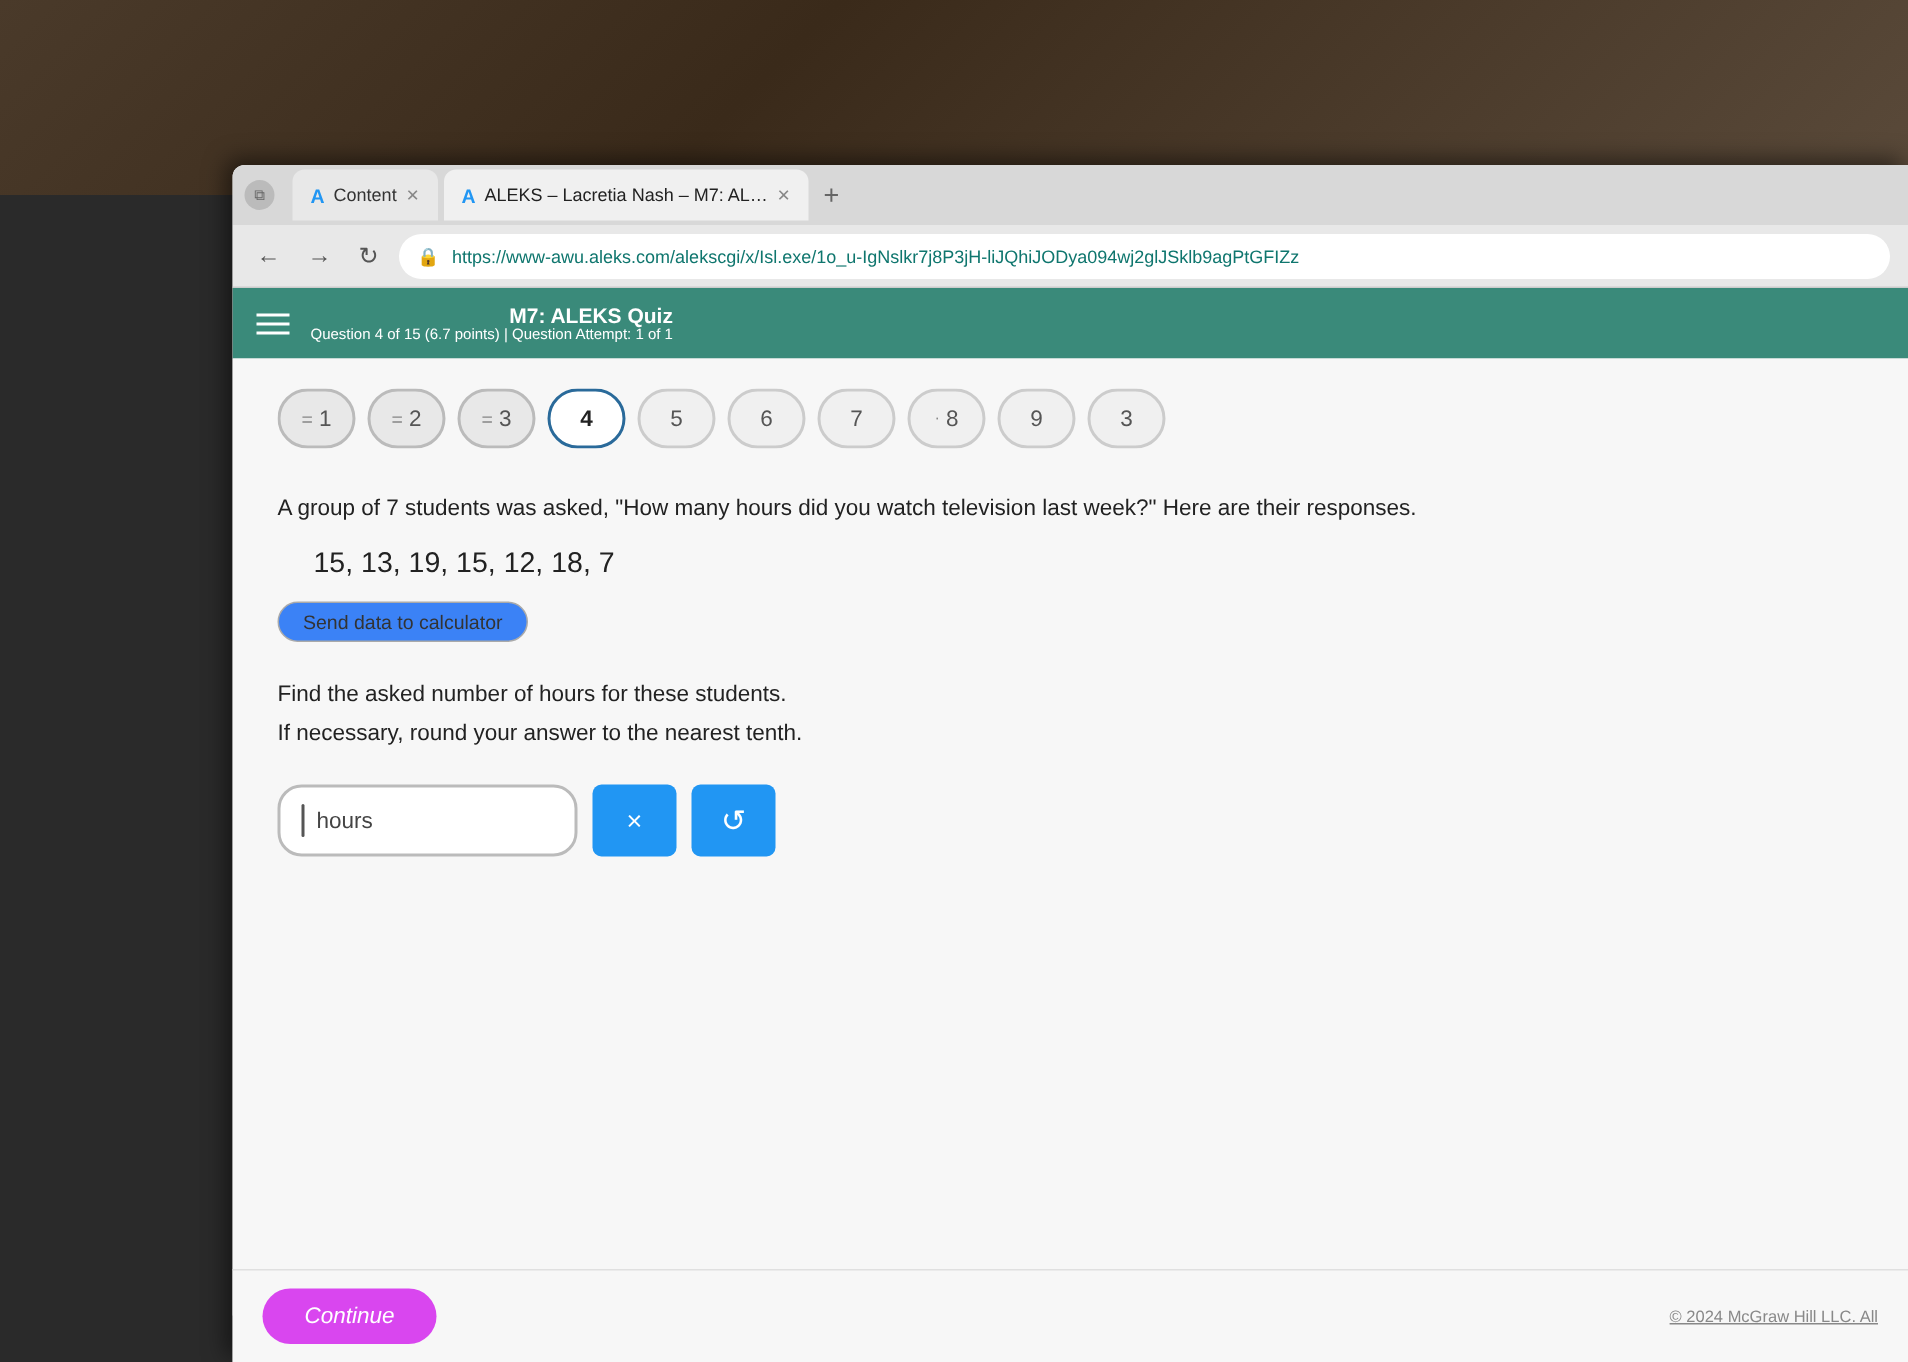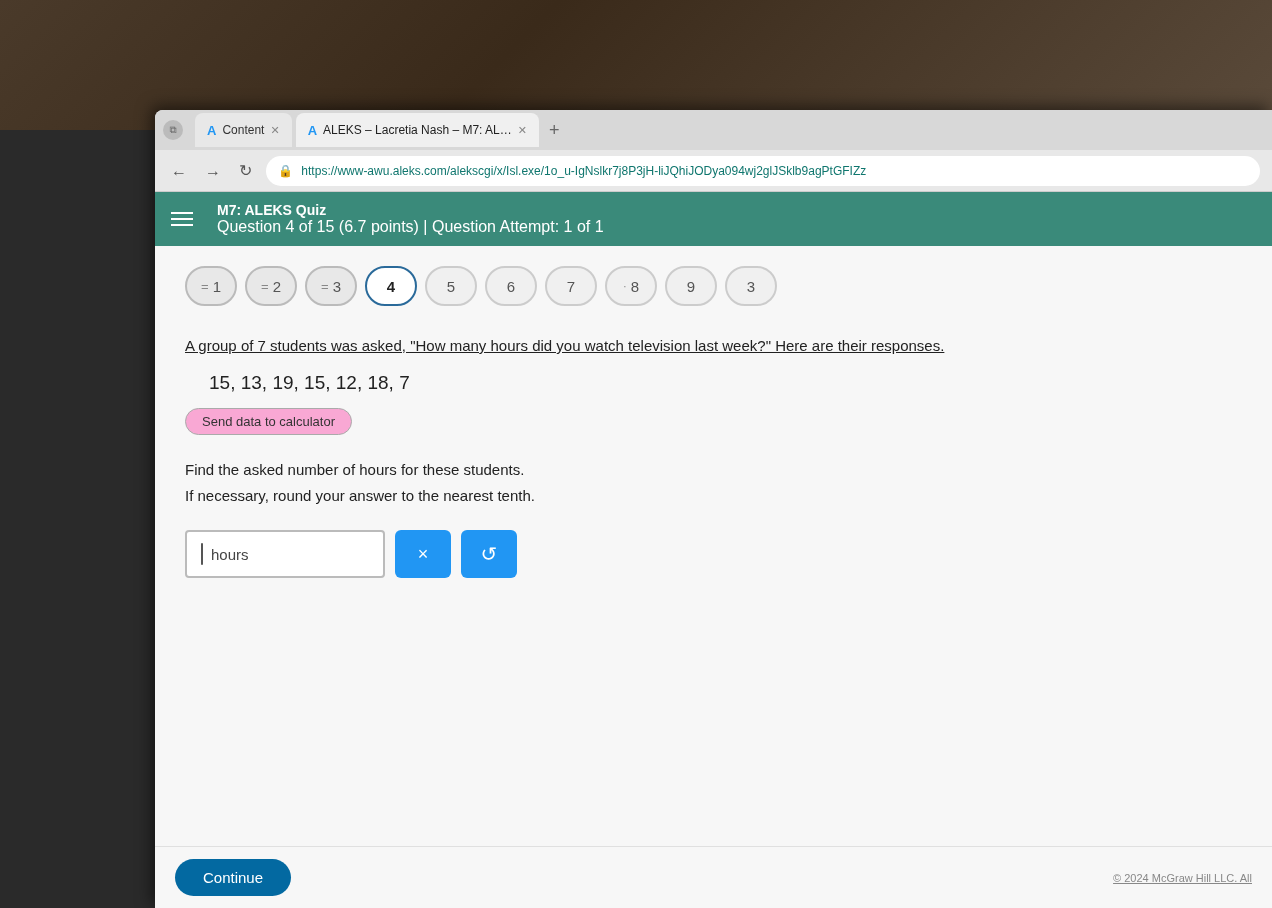--- a/index.html
+++ b/index.html
@@ -140,38 +140,39 @@
     .url-icon { color: #888; font-size: 12px; }
     .url-text { flex: 1; font-size: 12px; color: #0f766e; overflow: hidden; text-overflow: ellipsis; white-space: nowrap; }
 
     
     .aleks-header {
       background: #3a8a7a;
       color: white;
       padding: 10px 16px;
       display: flex;
       align-items: center;
-      gap: 24px;
+      gap: 14px;
+      text-align: right;
     }
 
     .hamburger {
       display: flex;
       flex-direction: column;
       gap: 4px;
       cursor: pointer;
     }
     .hamburger span {
       width: 22px; height: 2px;
       background: white;
       display: block;
     }
 
     .header-text { }
     .header-title { font-size: 14px; font-weight: 700; }
-    .header-subtitle { font-size: 16px; }
+    .header-subtitle { font-size: 10px; }
 
     
     .main-content {
       background: #f7f7f7;
       padding: 20px 30px;
       overflow-y: auto;
       height: calc(100% - 160px);
     }
 
     
@@ -213,38 +214,37 @@
       background: #e8e8e8;
       border-color: #bbb;
     }
 
     
     .question-text {
       font-size: 15px;
       line-height: 1.6;
       color: #222;
       margin-bottom: 14px;
-      text-decoration: underline;
     }
 
     .data-values {
       font-size: 19px;
       margin-left: 24px;
       margin-bottom: 14px;
       color: #222;
     }
 
     .send-calc-btn {
       display: inline-block;
       border: 1.5px solid #aaa;
       border-radius: 20px;
       padding: 5px 16px;
       font-size: 13px;
       color: #333;
-      background: #f9a8d4;
+      background: #3b82f6;
       cursor: pointer;
       margin-bottom: 22px;
     }
 
     .find-text {
       font-size: 15px;
       line-height: 1.7;
       color: #222;
       margin-bottom: 22px;
     }
@@ -254,21 +254,21 @@
       display: flex;
       align-items: center;
       gap: 10px;
       margin-bottom: 30px;
     }
 
     .answer-input {
       display: flex;
       align-items: center;
       border: 2px solid #bbb;
-      border-radius: 4px;
+      border-radius: 16px;
       background: white;
       padding: 8px 14px;
       gap: 8px;
       width: 200px;
       height: 48px;
     }
 
     .cursor-icon {
       width: 2px;
       height: 22px;
@@ -302,28 +302,29 @@
       left: 0; right: 0;
       background: #f7f7f7;
       padding: 12px 20px;
       border-top: 1px solid #e0e0e0;
       display: flex;
       align-items: center;
       justify-content: space-between;
     }
 
     .continue-btn {
-      background: #0369a1;
+      background: #d946ef;
       color: white;
       border: none;
       border-radius: 22px;
       padding: 10px 28px;
       font-size: 15px;
       cursor: pointer;
       font-weight: 500;
+      font-style: italic;
     }
 
     .copyright {
       font-size: 11px;
       color: #888;
       text-decoration: underline;
     }
 
     
     .undo-icon::before { content: "↺"; font-size: 20px; }

